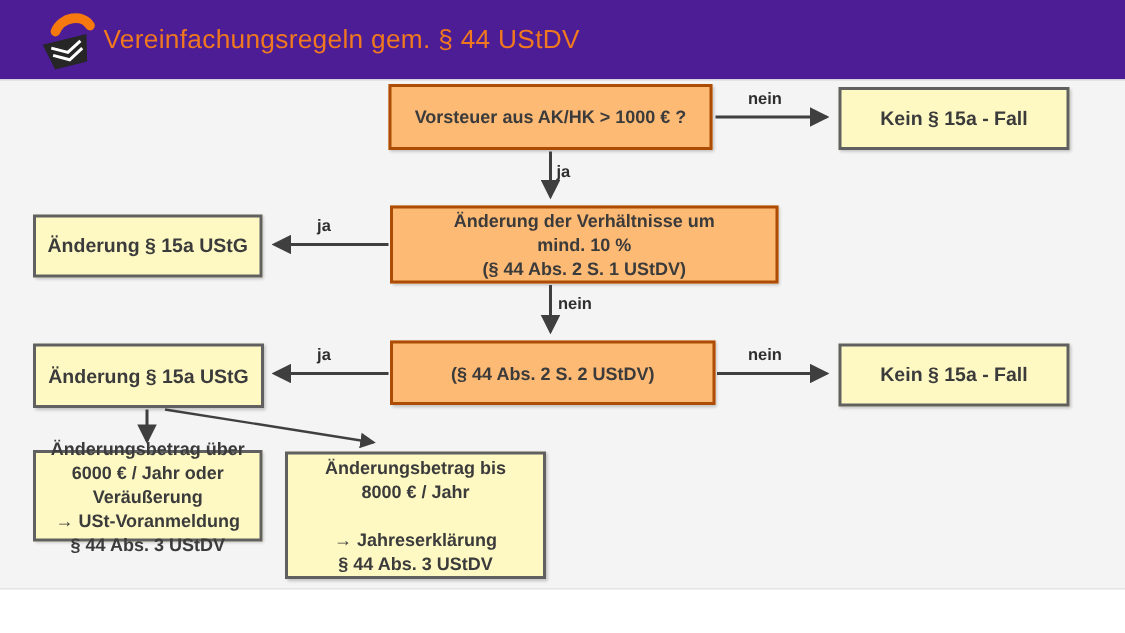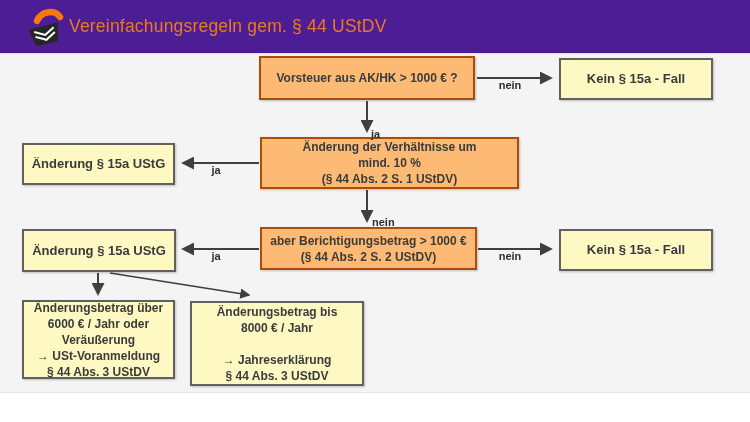--- a/index.html
+++ b/index.html
@@ -19,21 +19,21 @@
   
   .node{position:absolute;display:flex;flex-direction:column;justify-content:center;align-items:center;
         text-align:center;font-weight:bold;color:#3b3b3b;font-size:12px;line-height:16px;
         box-sizing:border-box;box-shadow:1px 1px 2px rgba(0,0,0,.22);}
   .orange{background:#fdba74;border:2px solid #ad4d05;}
   .gray{background:#fef9c3;border:2px solid #606060;}
   .lg{font-size:13px;}
   .bl{min-height:16px;width:100%;}
 
   
-  .elabel{position:absolute;font-size:11px;font-weight:bold;color:#2e2e2e;text-align:center;margin-top:19px;}
+  .elabel{position:absolute;font-size:11px;font-weight:bold;color:#2e2e2e;text-align:center;}
 
   #arrows{position:absolute;left:0;top:0;width:750px;height:422px;pointer-events:none;}
 </style>
 </head>
 <body>
 
 <div id="page">
 
   <div id="header">
     <svg id="logo" viewBox="0 0 40 42">
@@ -61,33 +61,32 @@
     <div class="bl">Änderung der Verhältnisse um</div>
     <div class="bl">mind. 10 %</div>
     <div class="bl">(§ 44 Abs. 2 S. 1 UStDV)</div>
   </div>
 
   <div class="node gray lg" style="left:22px;top:143px;width:153px;height:42px">
     <div class="bl">Änderung § 15a UStG</div>
   </div>
 
   <div class="node orange" style="left:260px;top:227px;width:217px;height:43px">
-    <div class="bl">aber Berichtigungsbetrag &gt; 1000 €</div>
     <div class="bl">(§ 44 Abs. 2 S. 2 UStDV)</div>
   </div>
 
   <div class="node gray lg" style="left:22px;top:229px;width:154px;height:43px">
     <div class="bl">Änderung § 15a UStG</div>
   </div>
 
   <div class="node gray lg" style="left:559px;top:229px;width:154px;height:42px">
     <div class="bl">Kein § 15a - Fall</div>
   </div>
 
-  <div class="node gray" style="left:22px;top:300px;width:153px;height:79px">
+  <div class="node gray" style="left:22px;top:300px;width:153px;height:61px">
     <div class="bl">Änderungsbetrag über</div>
     <div class="bl">6000 € / Jahr oder</div>
     <div class="bl">Veräußerung</div>
     <div class="bl">→ USt-Voranmeldung</div>
     <div class="bl">§ 44 Abs. 3 UStDV</div>
   </div>
 
   <div class="node gray" style="left:190px;top:301px;width:174px;height:85px">
     <div class="bl">Änderungsbetrag bis</div>
     <div class="bl">8000 € / Jahr</div>

